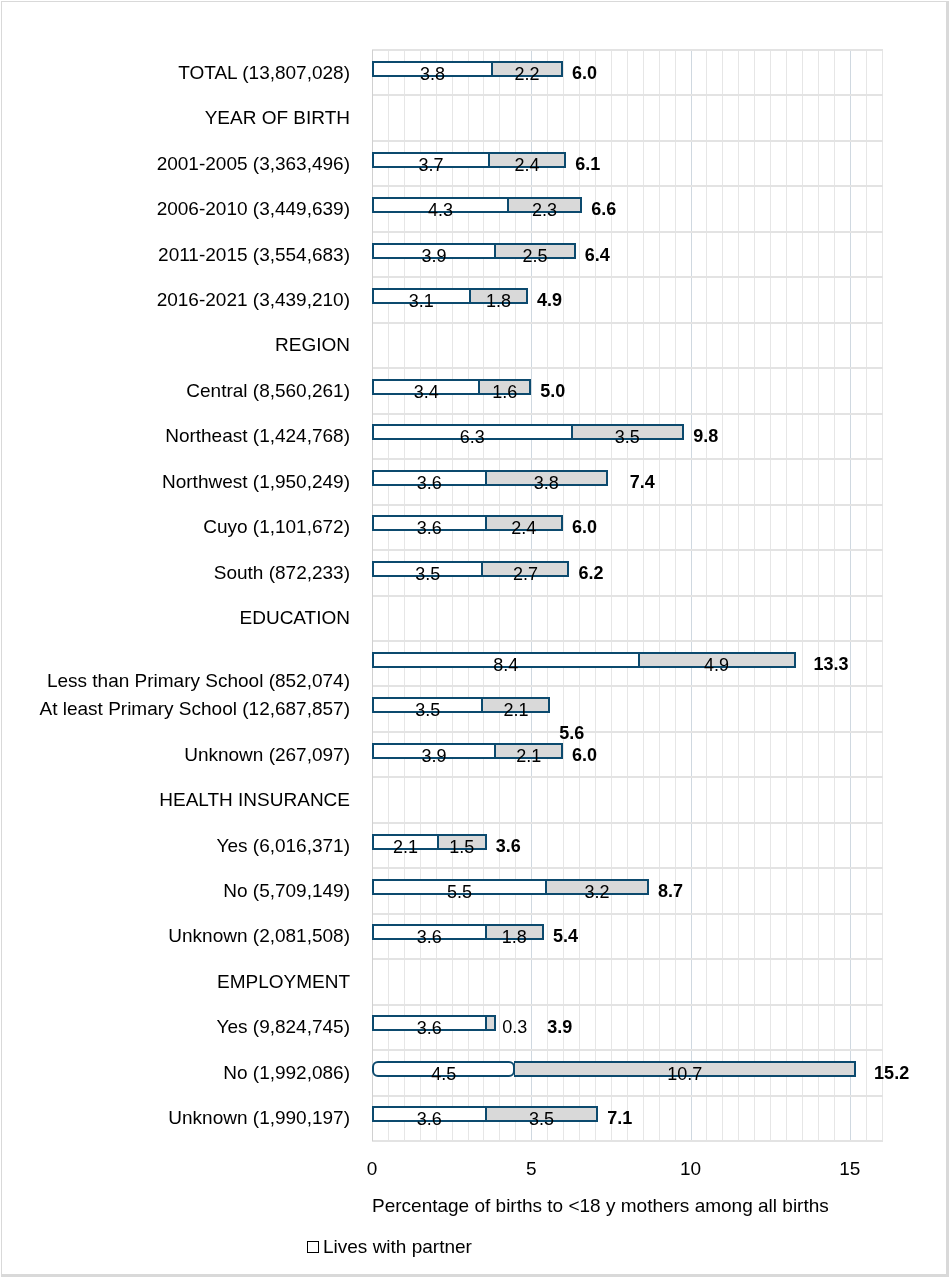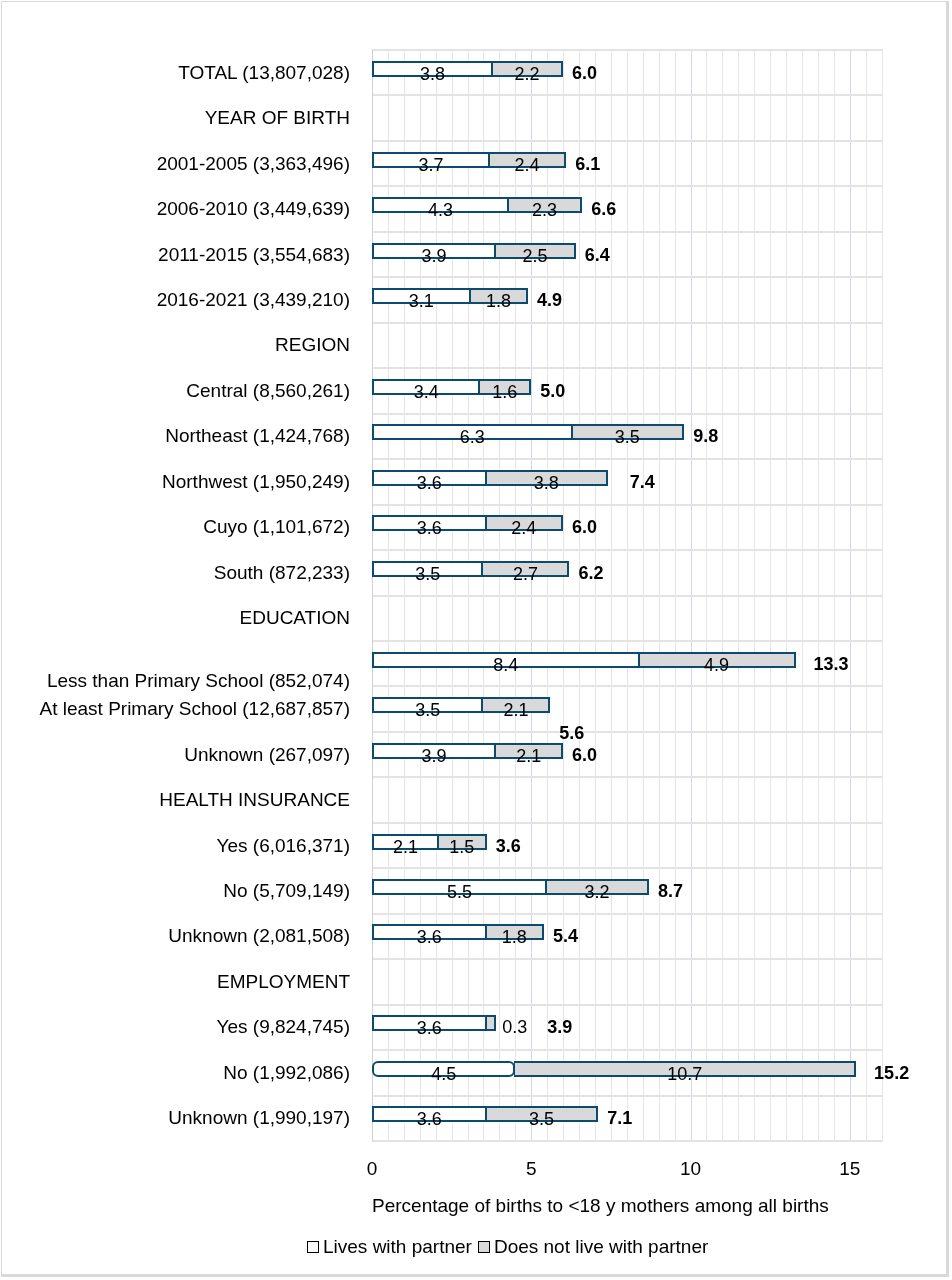--- a/index.html
+++ b/index.html
@@ -181,17 +181,13 @@
     <div class="tick" style="left: 690.5px;">10</div>
     <div class="tick" style="left: 849.75px;">15</div>
   </div>
 <div class="xlabel">Percentage of births to &lt;18 y mothers among all births</div>
 
 <div class="legend">
   <span class="legend-item">
     <span class="swatch" style="background:#fff"></span>
     <span>Lives with partner</span>
   </span>
-  <span class="legend-item">
-    <span class="swatch" style="background:#d9d9d9"></span>
-    <span>Does not live with partner</span>
-  </span>
 </div>
 
 </body></html>

